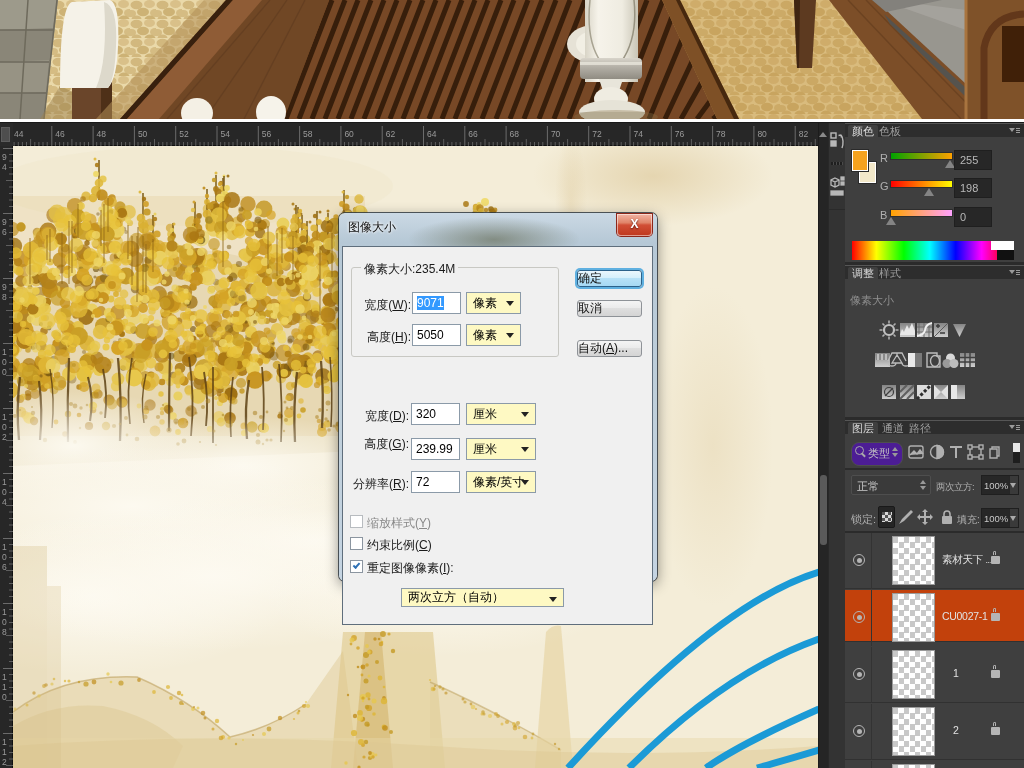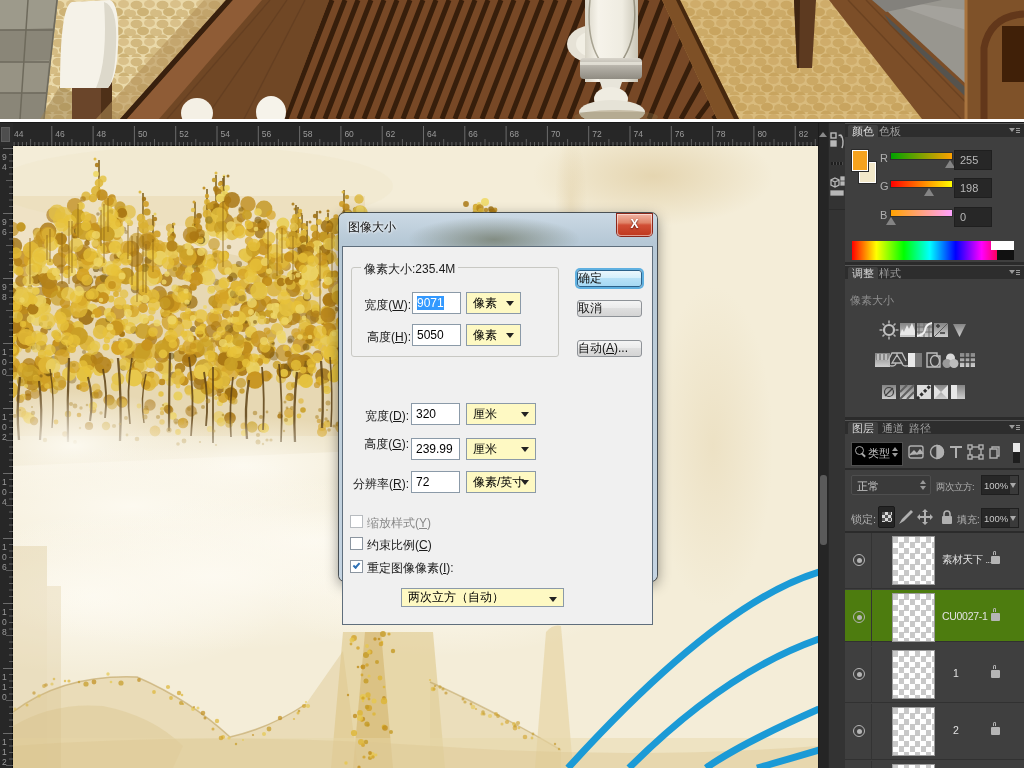--- a/index.html
+++ b/index.html
@@ -2068,21 +2068,21 @@
           <rect x="76" y="70" width="6" height="14" fill="#e8e8e8"></rect>
 </g>
 </svg>
 <div class="abs" style="left:0;top:294px;width:179px;height:3px;background:#2b2b2b"></div>
 <div class="tabbar" style="top:297px">
  <div class="tab act" style="left:3px">图层</div>
         <div class="tab" style="left:33px">通道</div>
         <div class="tab" style="left:60px">路径</div>
         <div class="pmenu"></div>
 </div>
-<div class="abs" style="left:6px;top:319px;width:52px;height:24px;background:#000000;border:1px solid #4e4e4e;border-radius:0">
+<div class="abs" style="left:6px;top:319px;width:52px;height:24px;background:#4c1d95;border:1px solid #4e4e4e;border-radius:8px">
  <span style="position:absolute;left:3px;top:3px;width:9px;height:9px;border:1.5px solid #aaa;border-radius:50%"></span>
  <span style="position:absolute;left:9px;top:11px;width:5px;height:1.5px;background:#aaa;transform:rotate(45deg)"></span>
  <span class="lbl" style="left:16px;top:3px;color:#c5c5c5">类型</span>
  <span style="position:absolute;right:4px;top:4px;border-left:3px solid transparent;border-right:3px solid transparent;border-bottom:4px solid #999"></span>
  <span style="position:absolute;right:4px;top:10px;border-left:3px solid transparent;border-right:3px solid transparent;border-top:4px solid #999"></span>
 </div>
 <svg class="abs" style="left:63px;top:321px" width="100" height="17" viewBox="0 0 100 17">
 <g fill="none" stroke="#b0b0b0" stroke-width="1.4">
 <rect x="1" y="2" width="14" height="12" rx="2"></rect>
           <path d="M2,11 l4,-4 3,3 3,-4 3,4" fill="#b0b0b0"></path>
@@ -2133,21 +2133,21 @@
 <div class="abs" style="left:0;top:408px;width:179px;height:2px;background:#2b2b2b"></div>
 <div class="abs" style="left:0;top:410px;width:179px;height:56px;background:#3f3f3f;border-bottom:1px solid #313131">
  <span style="position:absolute;left:8px;top:21px;width:12px;height:12px;border:1.5px solid #b5b5b5;border-radius:50%"></span>
  <span style="position:absolute;left:12px;top:25px;width:5px;height:5px;background:#b5b5b5;border-radius:50%"></span>
  <span style="position:absolute;left:26px;top:0;width:1px;height:56px;background:#333"></span>
  <span style="position:absolute;left:48px;top:4px;width:41px;height:47px;background:repeating-conic-gradient(#fff 0 25%,#c8c8c8 0 50%) 0 0/11px 11px;box-shadow:0 0 0 1px #9a9a9a"></span>
  <span style="position:absolute;left:97px;top:20px;font-size:10.5px;letter-spacing:-0.3px;color:#e2e2e2">素材天下 <span style="font-size:9px">...</span></span>
  <span style="position:absolute;left:146px;top:23px;width:9px;height:8px;background:#b5b5b5;border-radius:1px"></span>
  <span style="position:absolute;left:148px;top:18px;width:3px;height:4px;border:1.5px solid #b5b5b5;border-bottom:none;border-radius:3px 3px 0 0"></span>
 </div>
-      <div class="abs" style="left:0;top:467px;width:179px;height:52px;background:#4d7c0f;border-bottom:1px solid #313131">
+      <div class="abs" style="left:0;top:467px;width:179px;height:52px;background:#c2410c;border-bottom:1px solid #313131">
  <span style="position:absolute;left:8px;top:21px;width:12px;height:12px;border:1.5px solid #b5b5b5;border-radius:50%"></span>
  <span style="position:absolute;left:12px;top:25px;width:5px;height:5px;background:#b5b5b5;border-radius:50%"></span>
  <span style="position:absolute;left:26px;top:0;width:1px;height:56px;background:#333"></span>
  <span style="position:absolute;left:48px;top:4px;width:41px;height:47px;background:repeating-conic-gradient(#fff 0 25%,#c8c8c8 0 50%) 0 0/11px 11px;box-shadow:0 0 0 1px #9a9a9a"></span>
  <span style="position:absolute;left:97px;top:20px;font-size:10.5px;letter-spacing:-0.3px;color:#e2e2e2">CU0027-1</span>
  <span style="position:absolute;left:146px;top:23px;width:9px;height:8px;background:#b5b5b5;border-radius:1px"></span>
  <span style="position:absolute;left:148px;top:18px;width:3px;height:4px;border:1.5px solid #b5b5b5;border-bottom:none;border-radius:3px 3px 0 0"></span>
 </div>
       <div class="abs" style="left:0;top:524px;width:179px;height:56px;background:#3f3f3f;border-bottom:1px solid #313131">
  <span style="position:absolute;left:8px;top:21px;width:12px;height:12px;border:1.5px solid #b5b5b5;border-radius:50%"></span>

